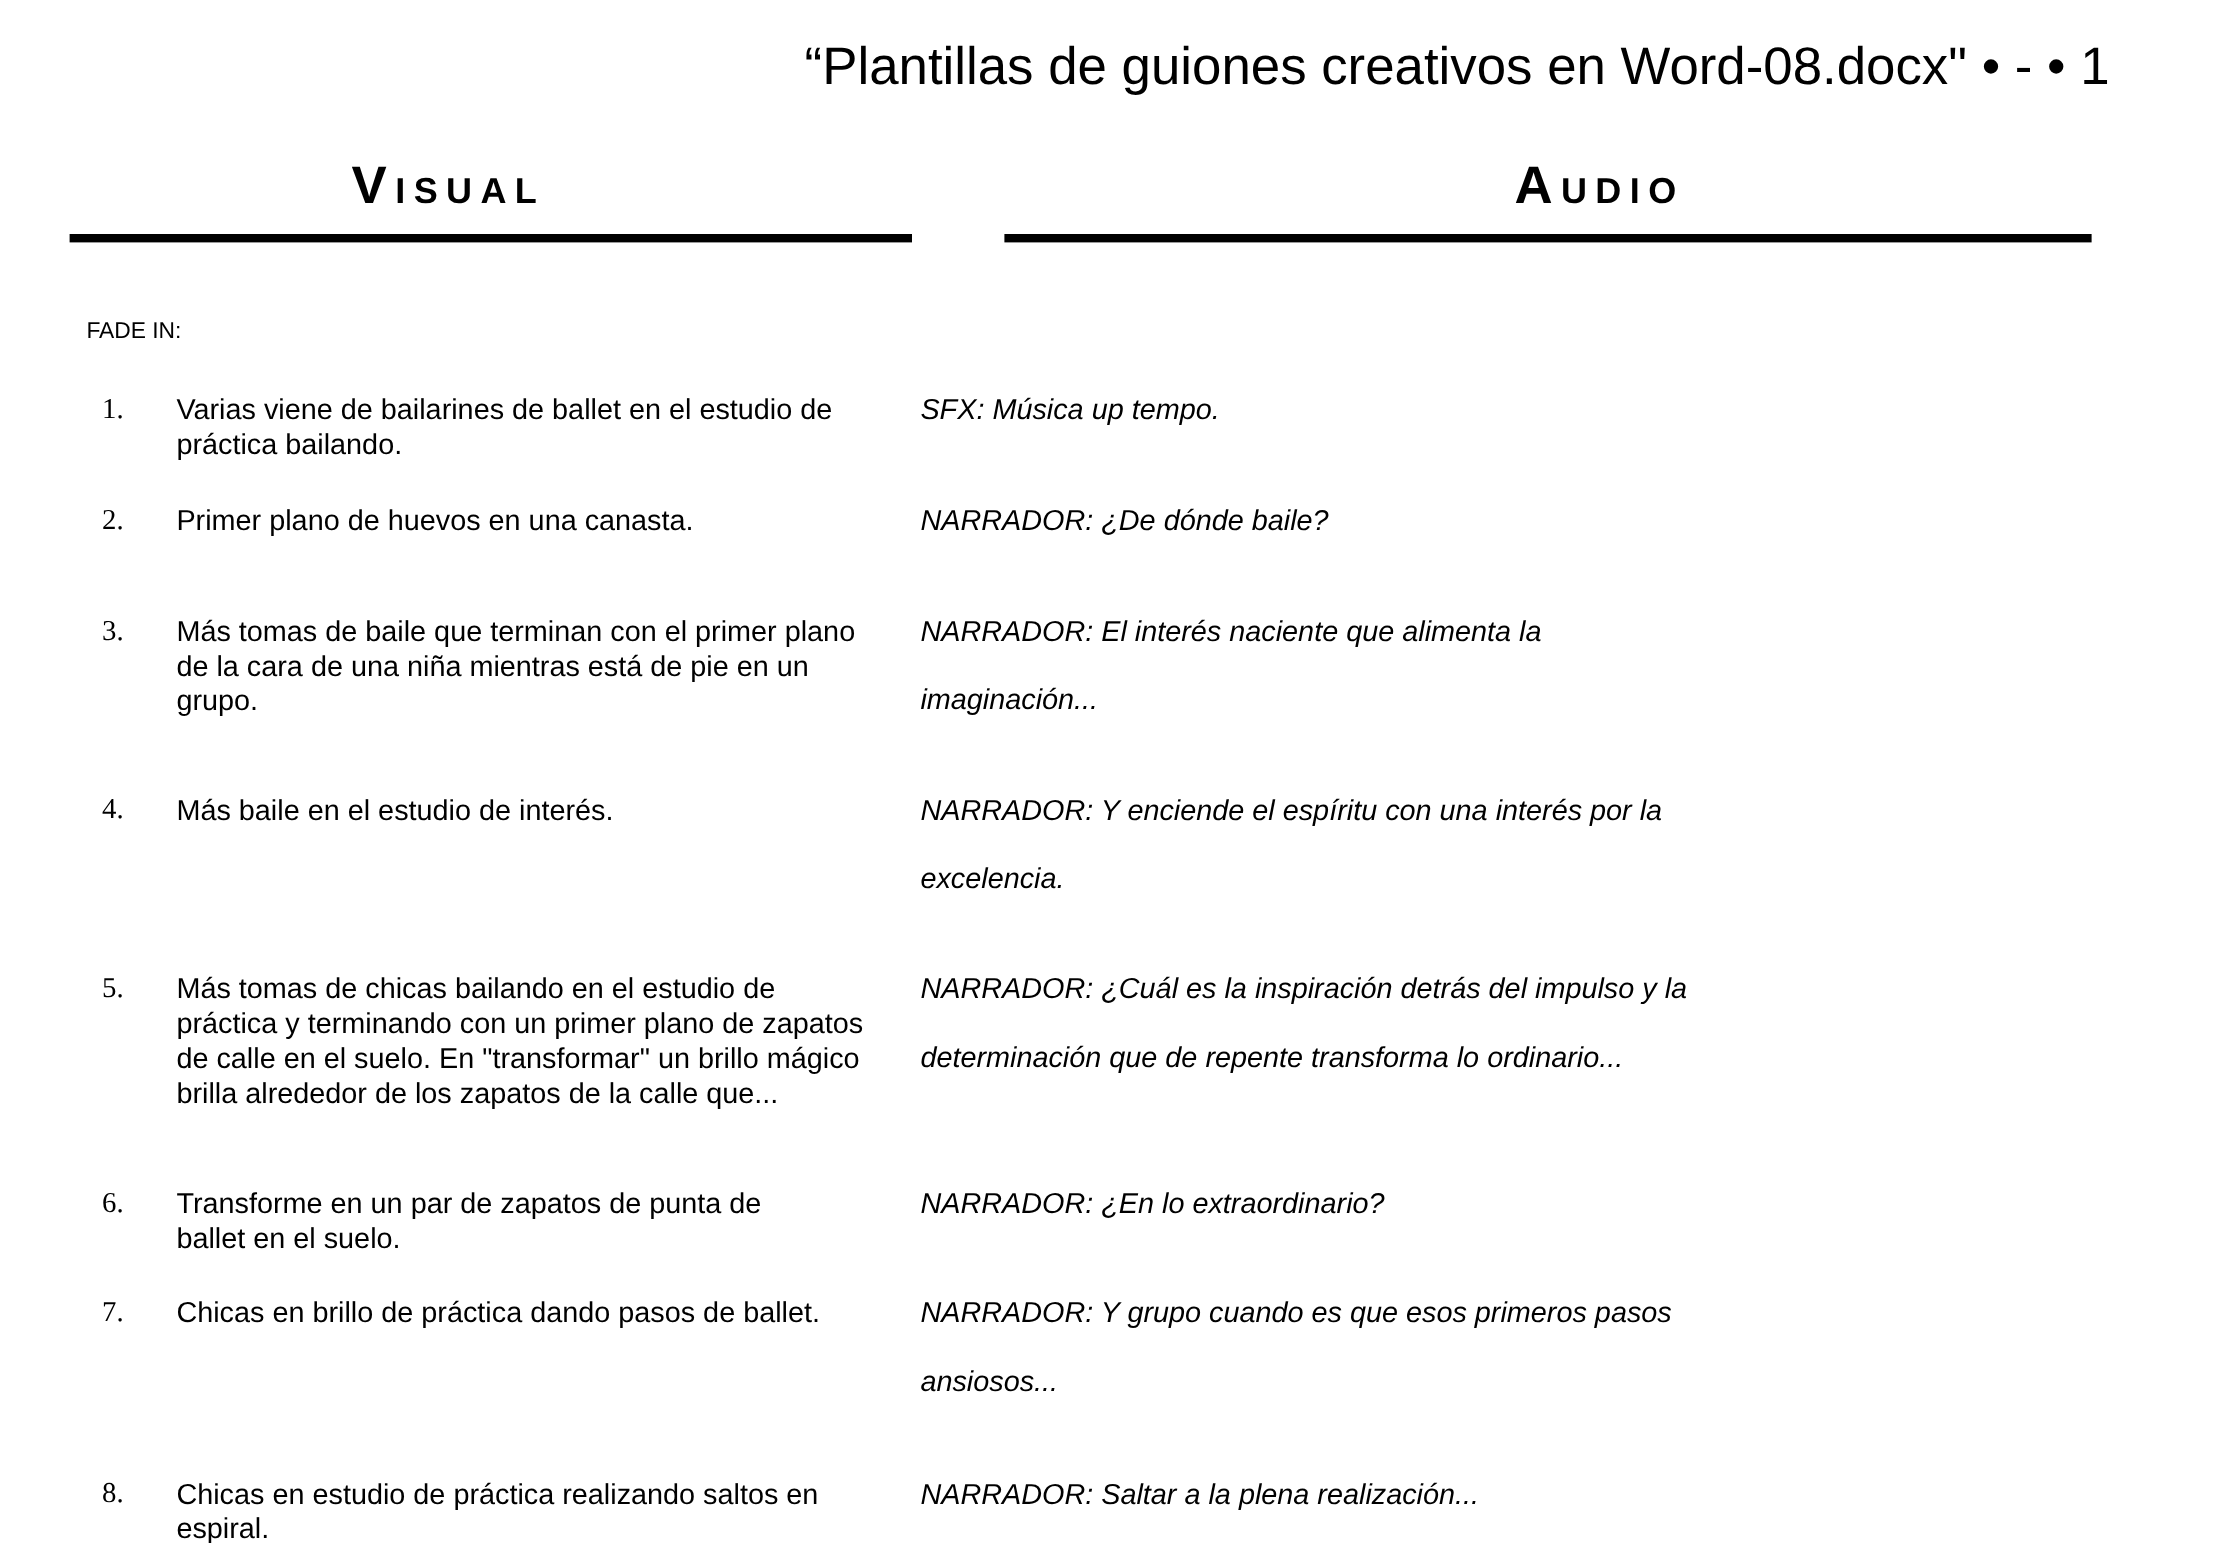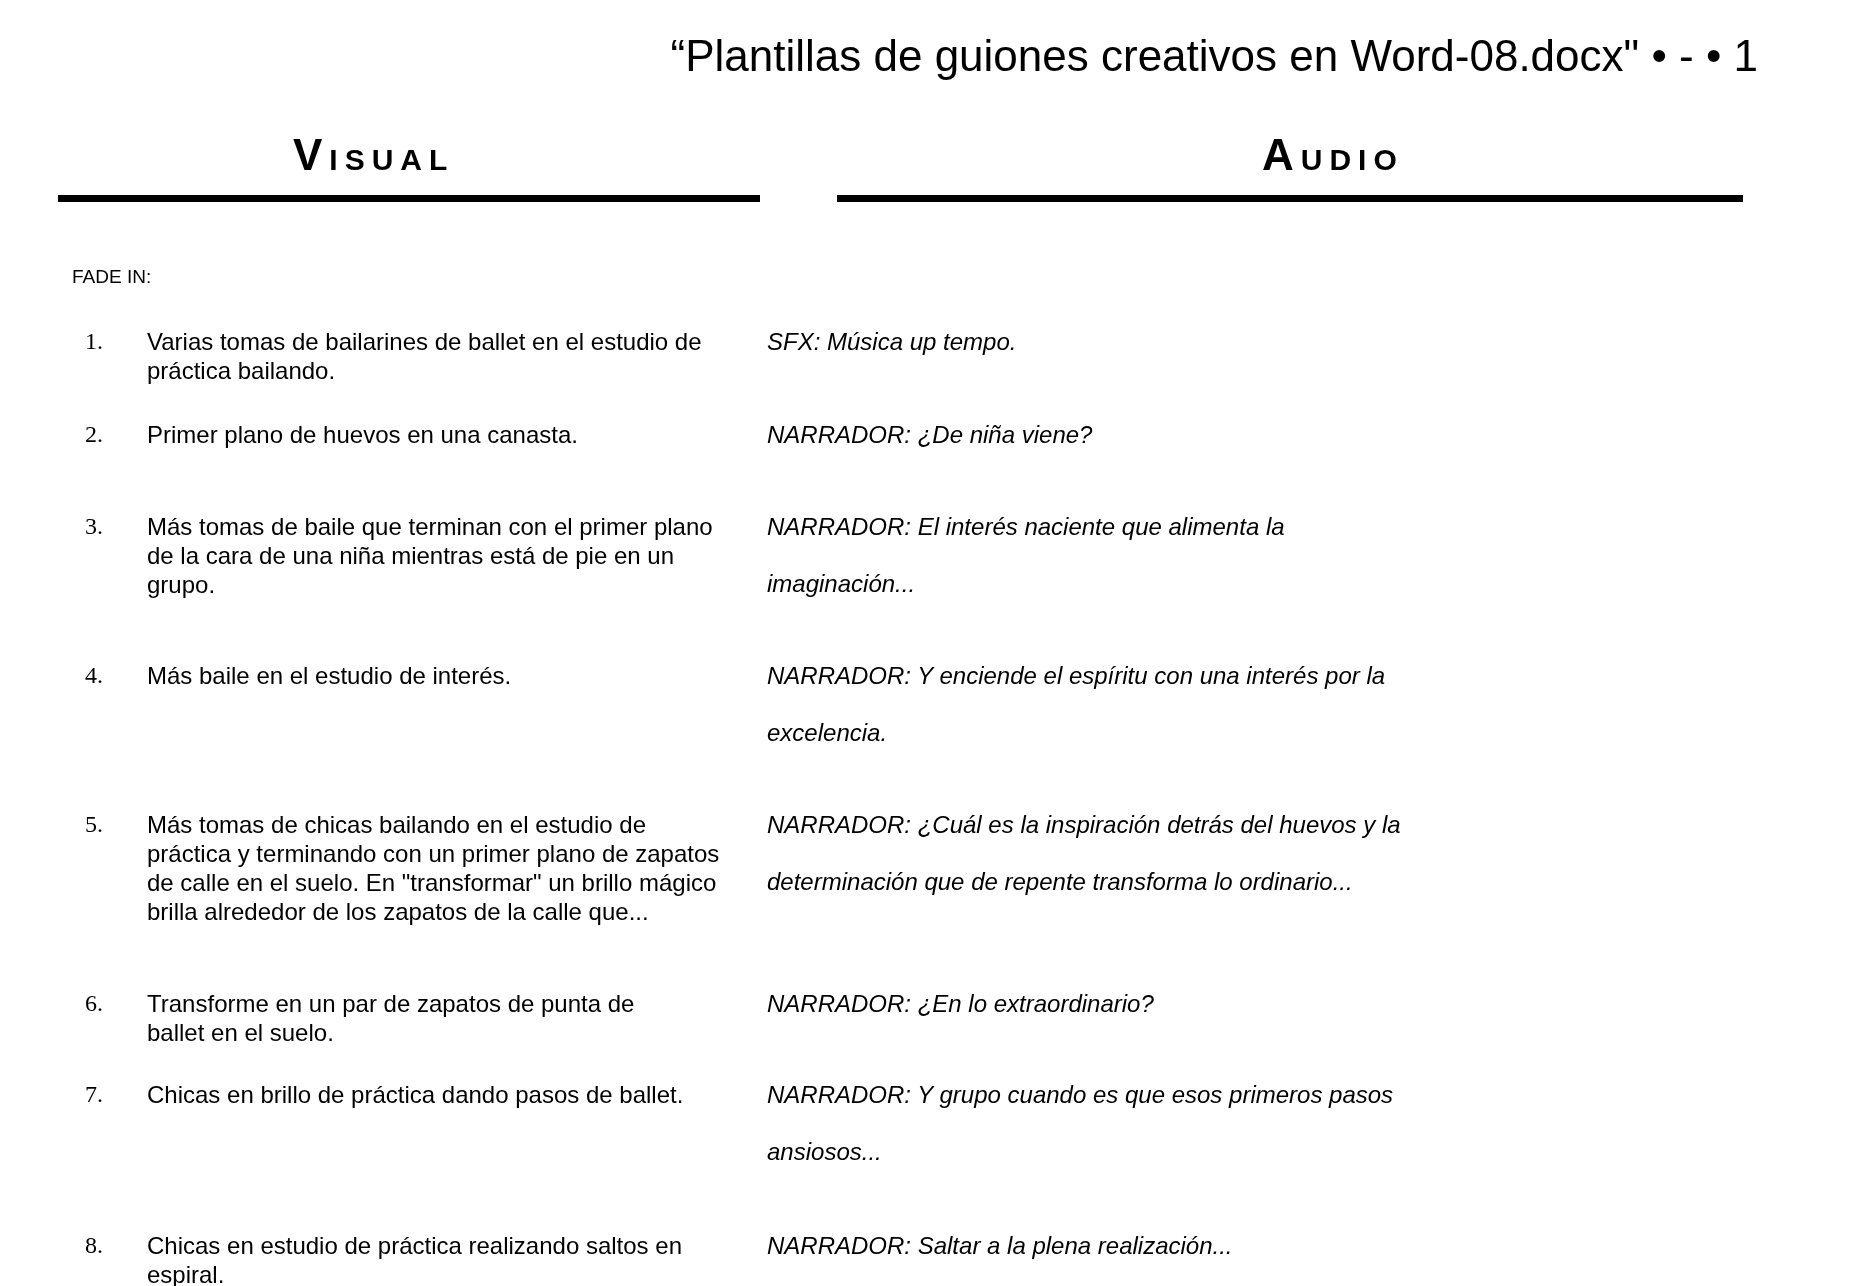--- a/index.html
+++ b/index.html
@@ -57,46 +57,46 @@
   <span class="big">A</span><span class="small">UDIO</span>
 </div>
 
 <div class="rule rule-visual"></div>
 <div class="rule rule-audio"></div>
 
 <div class="fade-in">FADE IN:</div>
 
 <div class="row" style="top:327px">
   <span class="num">1.</span>
-  <div class="visual" style="width:560px">Varias tomas de bailarines de ballet en el estudio de práctica bailando.</div>
+  <div class="visual" style="width:560px">Varias viene de bailarines de ballet en el estudio de práctica bailando.</div>
   <div class="audio">SFX: Música up tempo.</div>
 </div>
 
 <div class="row" style="top:420px">
   <span class="num">2.</span>
   <div class="visual">Primer plano de huevos en una canasta.</div>
-  <div class="audio">NARRADOR: ¿De niña viene?</div>
+  <div class="audio">NARRADOR: ¿De dónde baile?</div>
 </div>
 
 <div class="row" style="top:512px">
   <span class="num">3.</span>
   <div class="visual" style="width:575px">Más tomas de baile que terminan con el primer plano de la cara de una niña mientras está de pie en un grupo.</div>
   <div class="audio" style="width:565px">NARRADOR: El interés naciente que alimenta la imaginación...</div>
 </div>
 
 <div class="row" style="top:661px">
   <span class="num">4.</span>
   <div class="visual">Más baile en el estudio de interés.</div>
   <div class="audio" style="width:680px">NARRADOR: Y enciende el espíritu con una interés por la excelencia.</div>
 </div>
 
 <div class="row" style="top:810px">
   <span class="num">5.</span>
   <div class="visual" style="width:578px">Más tomas de chicas bailando en el estudio de práctica y terminando con un primer plano de zapatos de calle en el suelo.  En "transformar" un brillo mágico brilla alrededor de los zapatos de la calle que...</div>
-  <div class="audio" style="width:700px">NARRADOR: ¿Cuál es la inspiración detrás del huevos y la determinación que de repente transforma lo ordinario...</div>
+  <div class="audio" style="width:700px">NARRADOR: ¿Cuál es la inspiración detrás del impulso y la determinación que de repente transforma lo ordinario...</div>
 </div>
 
 <div class="row" style="top:989px">
   <span class="num">6.</span>
   <div class="visual" style="width:545px">Transforme en un par de zapatos de punta de ballet en el suelo.</div>
   <div class="audio">NARRADOR: ¿En lo extraordinario?</div>
 </div>
 
 <div class="row" style="top:1080px">
   <span class="num">7.</span>

